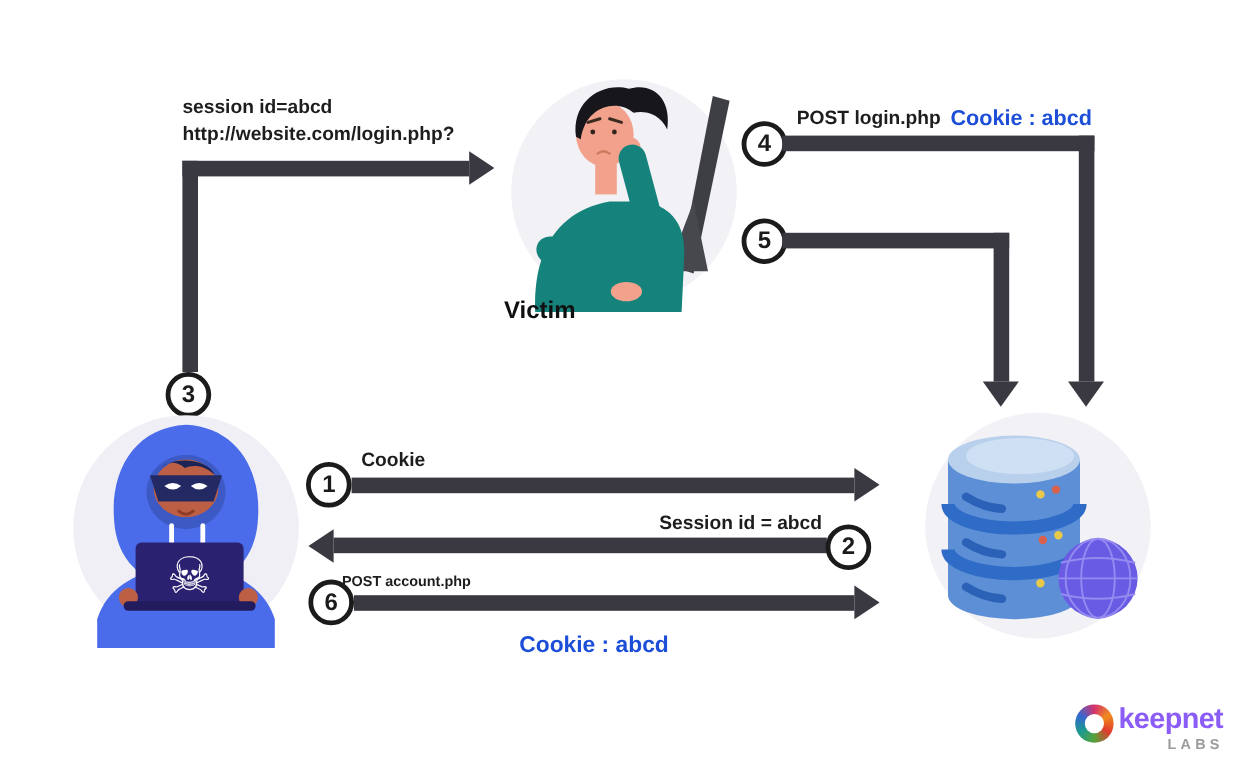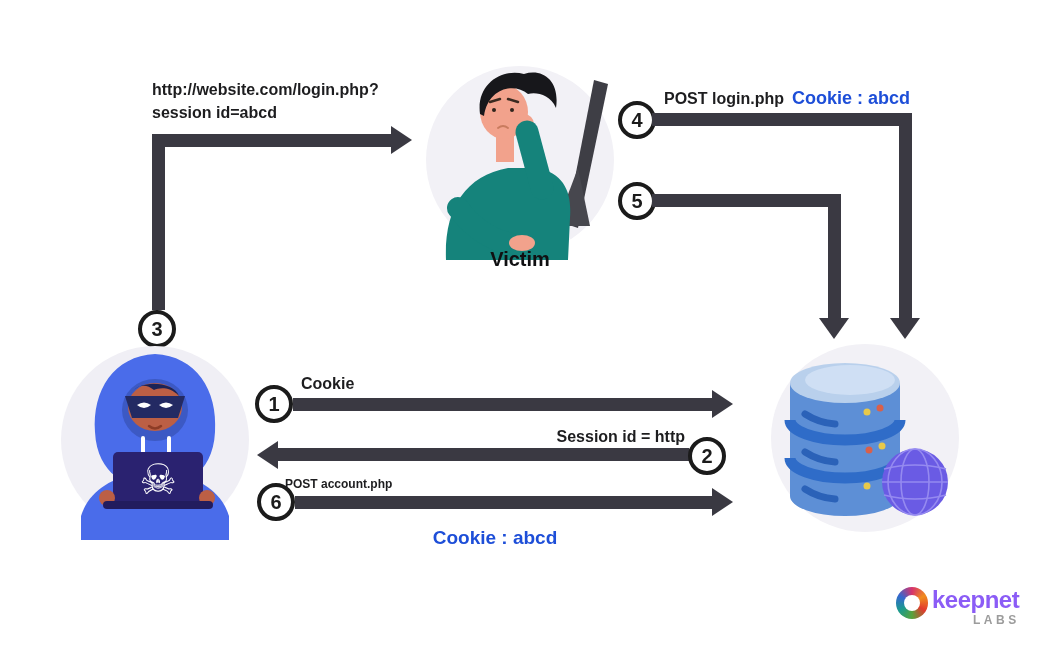--- a/index.html
+++ b/index.html
@@ -12,38 +12,38 @@
   .shaft { position:absolute; background:#3a3942; }
   .head { position:absolute; width:0; height:0; }
   .head.right { border-top:14px solid transparent; border-bottom:14px solid transparent; border-left:21px solid #3a3942; }
   .head.left  { border-top:14px solid transparent; border-bottom:14px solid transparent; border-right:21px solid #3a3942; }
   .head.down  { border-left:15px solid transparent; border-right:15px solid transparent; border-top:21px solid #3a3942; }
   .badge {
     position:absolute; width:30px; height:30px; border:4.5px solid #1b1b1b; border-radius:50%;
     background:#ffffff; color:#1b1b1b; font-weight:bold; font-size:20px; line-height:30px;
     text-align:center; box-sizing:content-box;
   }
-  .actor-label { position:absolute; font-weight:bold; font-size:20px; color:#101012; text-align:center; }
+  .actor-label { position:absolute; font-weight:bold; font-size:20px; color:#101012; text-align:left; }
   .actor-svg { position:absolute; }
   
   .logo { position:absolute; left:896px; top:585px; width:140px; height:44px; }
   .logo-icon { position:absolute; left:0; top:2px; width:32px; height:32px; border-radius:50%;
     background:conic-gradient(#d6336c,#f08c1e,#e23a2e,#57a33b,#1b9a8f,#3567cf,#d6336c); }
   .logo-icon::after { content:""; position:absolute; inset:8px; background:#ffffff; border-radius:50%; }
   .logo-brand { position:absolute; left:36px; top:1px; font-size:24px; font-weight:bold; color:#8b5cf6; letter-spacing:-0.5px; }
   .logo-labs { position:absolute; left:77px; top:28px; font-size:12px; letter-spacing:3.5px; color:#9c9c9c; font-weight:bold; }
 </style>
 </head>
 <body>
 
 <div class="stage">
 
   <div class="lbl" style="left:152px; top:78px; font-size:16px; line-height:23px;">
+    <div>session id=abcd</div>
     <div>http://website.com/login.php?</div>
-    <div>session id=abcd</div>
   </div>
   <div class="shaft" style="left:152px; top:134px; width:13px; height:176px;"></div>
   <div class="shaft" style="left:152px; top:134px; width:239px; height:13px;"></div>
   <div class="head right" style="left:391px; top:126px;"></div>
   <div class="badge" style="left:138px; top:310px;">3</div>
 
   <svg class="actor-svg" style="left:420px; top:60px;" width="200" height="200" viewBox="0 0 200 200">
     <circle cx="100" cy="100" r="94" fill="#f2f1f6"></circle>
 
     <g>
@@ -131,21 +131,21 @@
       <path d="M119,131 Q150,123 181,131" stroke="#958af0" stroke-width="1.6" fill="none"></path>
       <path d="M119,157 Q150,165 181,157" stroke="#958af0" stroke-width="1.6" fill="none"></path>
     </g>
   </svg>
 
   <div class="badge" style="left:255px; top:385px;">1</div>
   <div class="lbl" style="left:301px; top:375px; font-size:16px;">Cookie</div>
   <div class="shaft" style="left:293px; top:398px; width:419px; height:13px;"></div>
   <div class="head right" style="left:712px; top:390px;"></div>
 
-  <div class="lbl" style="left:455px; top:428px; width:230px; font-size:16px; text-align:right;">Session id = http</div>
+  <div class="lbl" style="left:455px; top:428px; width:230px; font-size:16px; text-align:right;">Session id = abcd</div>
   <div class="head left" style="left:257px; top:441px;"></div>
   <div class="shaft" style="left:278px; top:448px; width:411px; height:13px;"></div>
   <div class="badge" style="left:688px; top:437px;">2</div>
 
   <div class="badge" style="left:257px; top:483px;">6</div>
   <div class="lbl" style="left:285px; top:477px; font-size:12px;">POST account.php</div>
   <div class="shaft" style="left:295px; top:496px; width:417px; height:13px;"></div>
   <div class="head right" style="left:712px; top:488px;"></div>
 
   <div class="lbl red" style="left:365px; top:527px; width:260px; font-size:19px; text-align:center;">Cookie : abcd</div>

